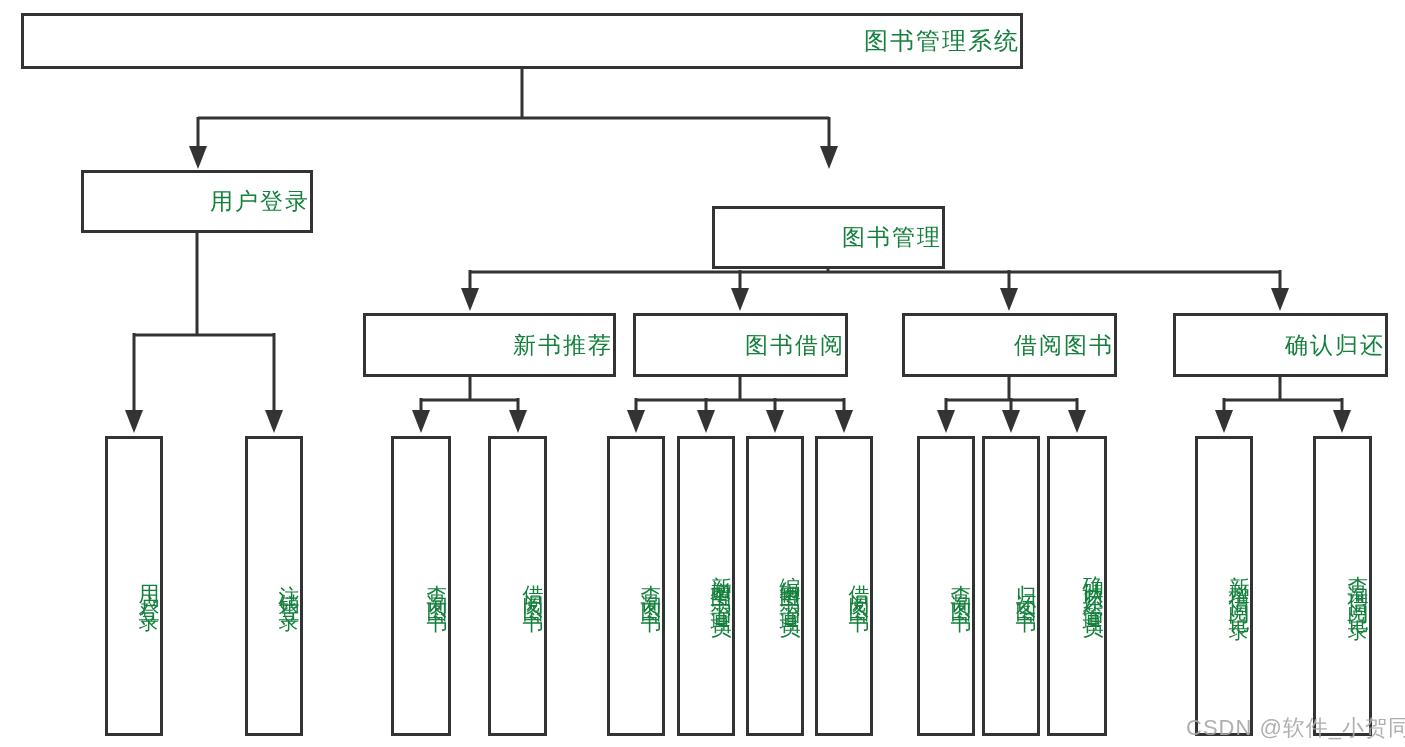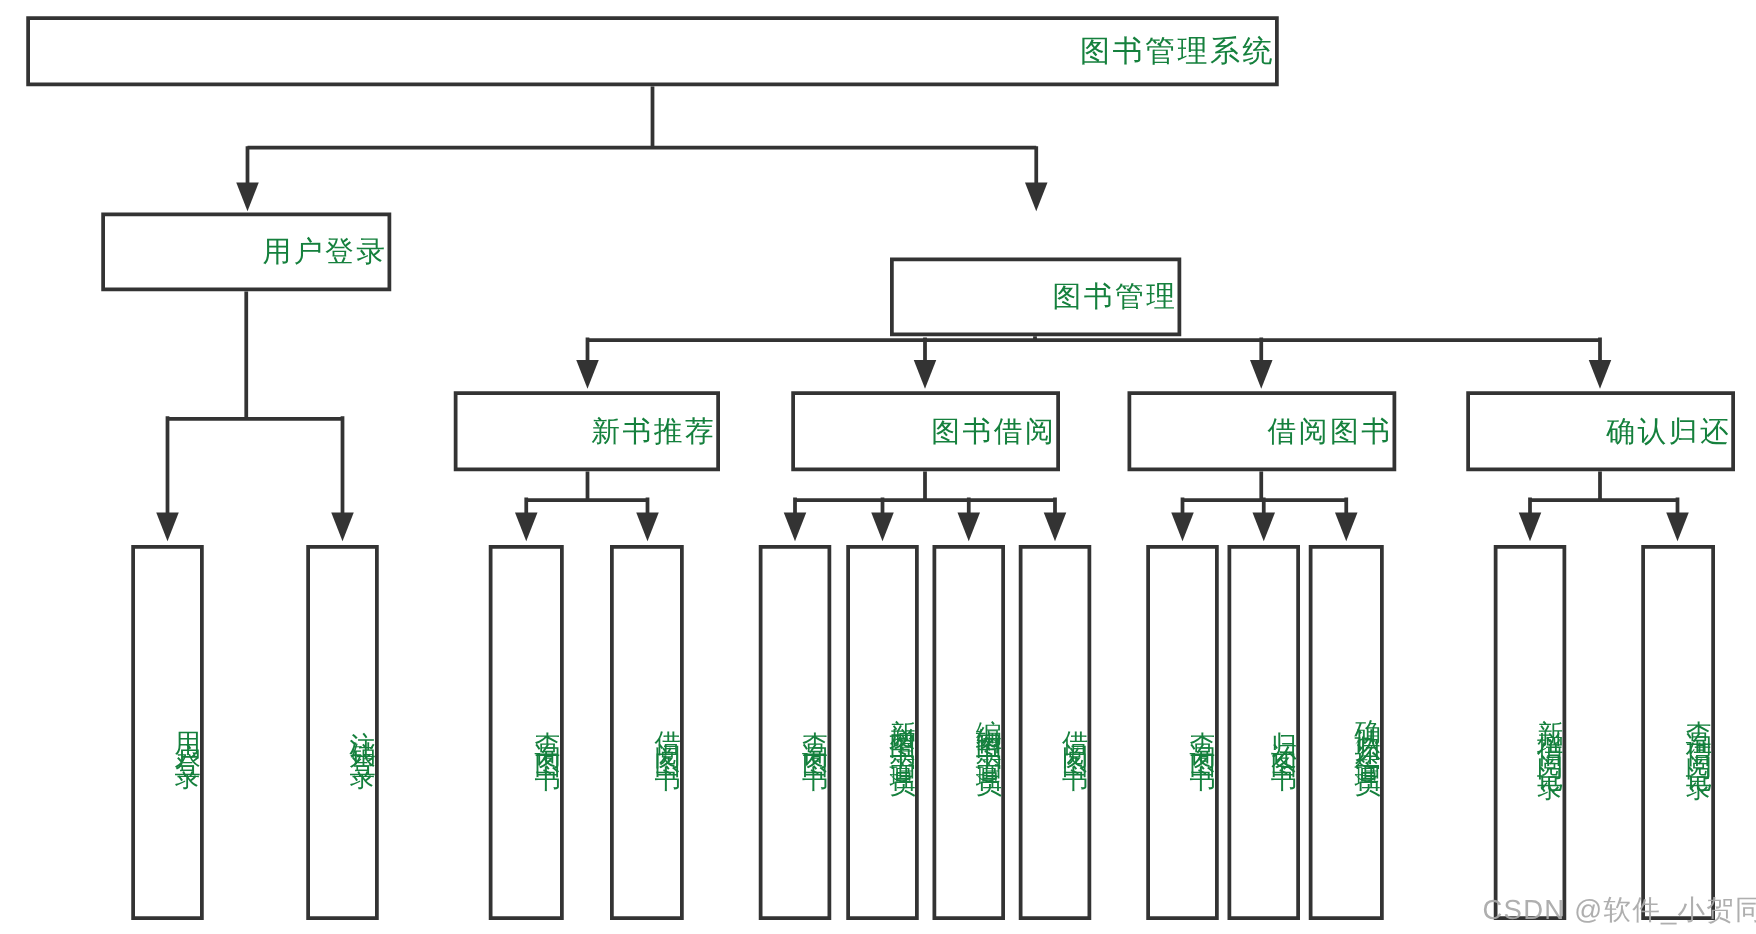--- a/index.html
+++ b/index.html
@@ -104,21 +104,21 @@
     <span class="hlabel">图书管理系统</span>
   </div>
 
   <div class="box" style="left:81px; top:170px; width:232px; height:63px;">
     <span class="hlabel">用户登录</span>
   </div>
   <div class="box" style="left:712px; top:170px; width:233px; height:63px;margin-top:36px;">
     <span class="hlabel">图书管理</span>
   </div>
 
-  <div class="box" style="left:363px; top:313px; width:213px; height:64px;">
+  <div class="box" style="left:363px; top:313px; width:253px; height:64px;">
     <span class="hlabel">新书推荐</span>
   </div>
   <div class="box" style="left:633px; top:313px; width:215px; height:64px;padding-left:36px;">
     <span class="hlabel">图书借阅</span>
   </div>
   <div class="box" style="left:902px; top:313px; width:215px; height:64px;">
     <span class="hlabel">借阅图书</span>
   </div>
   <div class="box" style="left:1173px; top:313px; width:215px; height:64px;">
     <span class="hlabel">确认归还</span>

